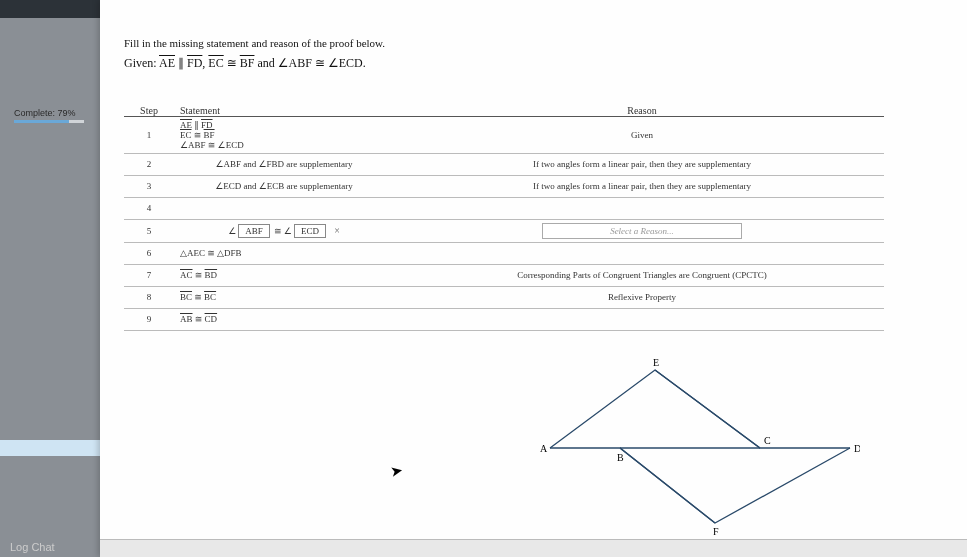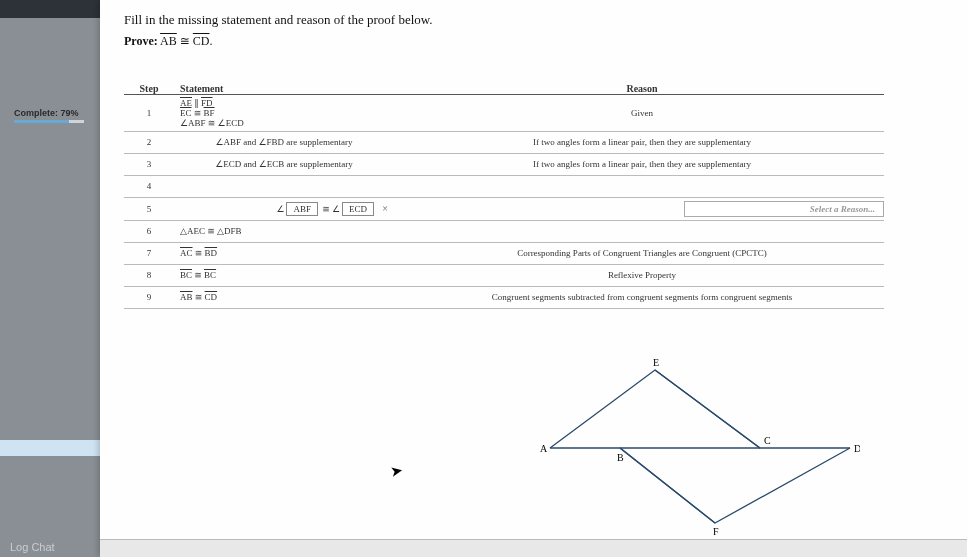--- a/index.html
+++ b/index.html
@@ -25,58 +25,57 @@
     width: 867px; height: 557px;
     background: #fefefe;
     box-shadow: -2px 0 6px rgba(0,0,0,.2);
     padding: 10px 24px 0 24px;
   }
   .sidebar-badge {
     position: absolute;
     left: 14px; top: 108px;
     font-size: 9px; color: #2a2a2a;
     font-family: Arial, sans-serif;
-    font-weight: bold;
+    font-weight: normal;
   }
   .sidebar-progress {
     position: absolute;
     left: 14px; top: 120px;
     width: 70px; height: 3px;
     background: #d0d4d8;
   }
   .sidebar-progress > div { height:100%; width:79%; background:#6aa8d8; }
   .sidebar-block2 {
     position:absolute; left:0; top:440px; width:100px; height:16px;
     background:#cfe4f3;
   }
-  .question { font-size: 13px; color:#111; line-height:1.5; margin-bottom:4px; }
+  .question { font-size: 11px; color:#111; line-height:1.5; margin-bottom:4px;margin-top:25px; }
   .mathline { font-size: 12px; color:#111; margin-bottom:6px; }
   .ovl { text-decoration: overline; }
   .tbl {
     margin-top: 34px;
     font-size: 9px;
     color:#333;
     width: 760px;
   }
-  .tbl .hdr { display:flex; border-bottom:1px solid #555; font-weight:bold; font-size:10px; }
+  .tbl .hdr { display:flex; border-bottom:1px solid #555; font-weight:normal; font-size:10px; }
   .tbl .row { display:flex; border-bottom:1px solid #bbb; align-items:center; min-height:22px; padding:3px 0; }
   .c-step { width:50px; text-align:center; }
   .c-stmt { width:220px; padding:0 6px; }
   .c-stmt.left { text-align:center; }
   .c-reas { flex:1; text-align:center; padding-left:6px; }
-  .row5 .c-stmt, .row5 .c-reas { text-align:right; }
+  .row5 .c-stmt, .row5 .c-reas { text-align:center; }
   .pill {
     display:inline-block; border:1px solid #888; padding:1px 6px;
     background:#fff; font-size:9px; margin:0 2px;
   }
   .reason-input {
     display:inline-block; border:1px solid #aaa; padding:2px 8px;
     background:#fff; color:#999; font-style:italic; font-size:9px;
     width:200px;
-    font-weight:bold;
   }
   .close-x { color:#666; margin-left:4px; font-size:10px; }
   .diagram { position:absolute; left:420px; top:358px; }
   .cursor {
     position:absolute; left:290px; top:462px;
     width:12px; height:16px; font-size:15px; color:#000;
     transform:rotate(-10deg);
   }
   .footer {
     position:absolute; left:100px; bottom:0; height:18px;
@@ -98,26 +97,28 @@
 <div class="sidebar-progress">
     <div></div>
   </div>
 <div class="sidebar-block2"></div>
 <div class="logchat">Log Chat</div>
 
 <div class="page">
 
   <div class="question">Fill in the missing statement and reason of the proof below.</div>
 
-
   <div class="mathline">
-    <b>Prove:</b>
-    <span class="ovl">AB</span> ≅
-    <span class="ovl">CD</span>.
+    <span>Given:</span>
+    <span class="ovl">AE</span> ∥
+    <span class="ovl">FD</span>,
+    <span class="ovl">EC</span> ≅
+    <span class="ovl">BF</span><span> and ∠ABF ≅ ∠ECD.</span>
   </div>
+
 
   <div class="tbl">
     <div class="hdr">
       <div class="c-step">Step</div>
       <div class="c-stmt">Statement</div>
       <div class="c-reas">Reason</div>
     </div>
 
     <div class="row">
       <div class="c-step">1</div>
@@ -171,21 +172,20 @@
 
     <div class="row">
       <div class="c-step">8</div>
       <div class="c-stmt"><span class="ovl">BC</span> ≅ <span class="ovl">BC</span></div>
       <div class="c-reas">Reflexive Property</div>
     </div>
 
     <div class="row">
       <div class="c-step">9</div>
       <div class="c-stmt"><span class="ovl">AB</span> ≅ <span class="ovl">CD</span></div>
-      <div class="c-reas">Congruent segments subtracted from congruent segments form congruent segments</div>
     </div>
   </div>
 
   <svg class="diagram" width="340" height="180">
     <polyline points="30,90 135,12 240,90 330,90" fill="none" stroke="#2a4a6a" stroke-width="1.3"></polyline>
     <polyline points="30,90 100,90 195,165 330,90" fill="none" stroke="#2a4a6a" stroke-width="1.3"></polyline>
     <line x1="100" y1="90" x2="240" y2="90" stroke="#2a4a6a" stroke-width="1.3"></line>
     <line x1="135" y1="12" x2="240" y2="90" stroke="#2a4a6a" stroke-width="1.3"></line>
     <line x1="100" y1="90" x2="195" y2="165" stroke="#2a4a6a" stroke-width="1.3"></line>
     <text x="20" y="94" font-size="10">A</text>

